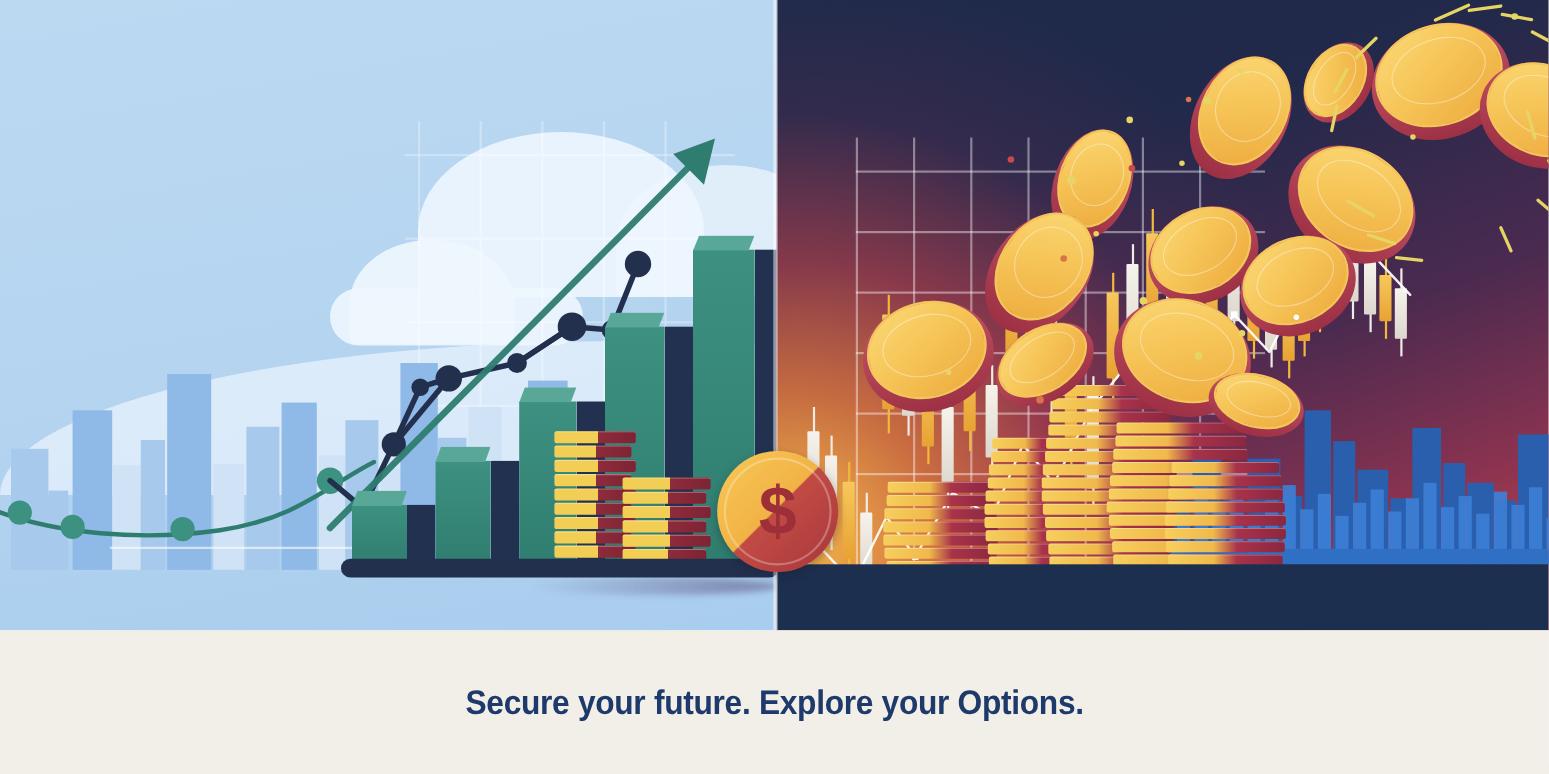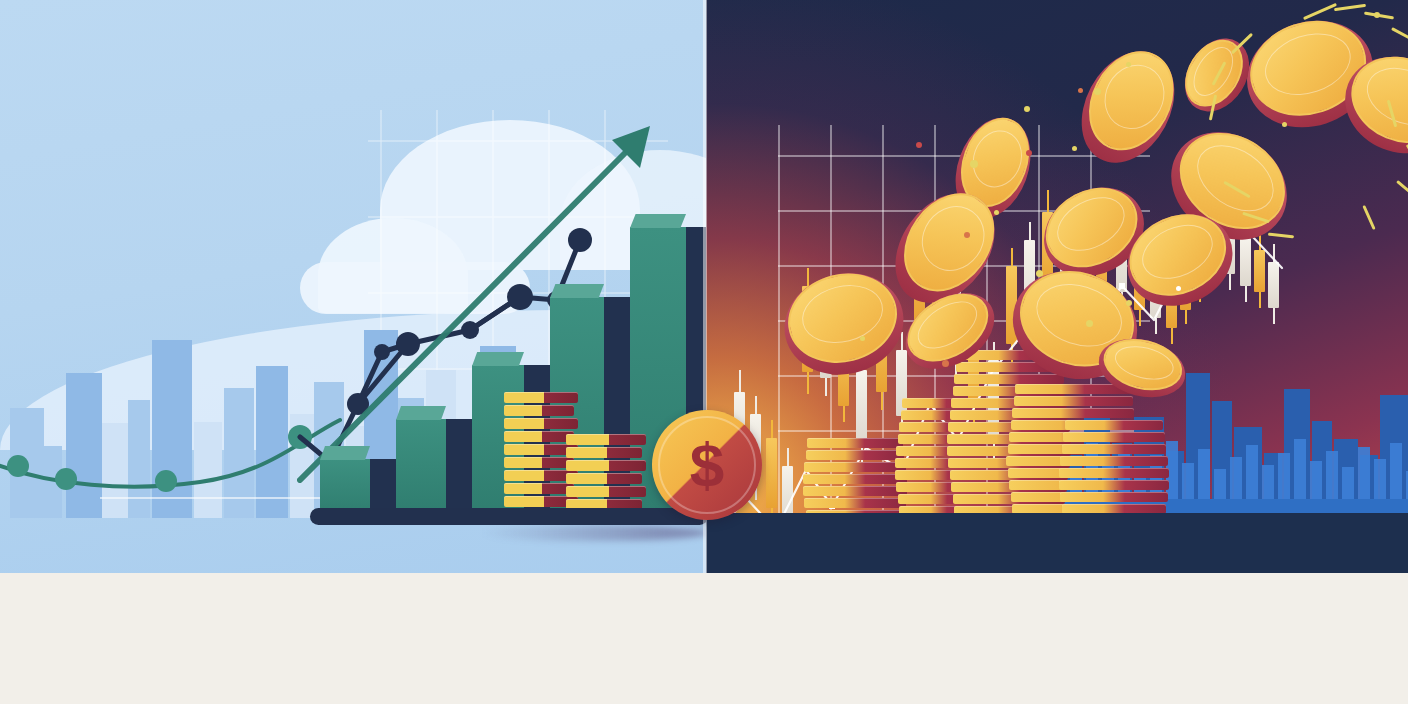--- a/index.html
+++ b/index.html
@@ -613,13 +613,16 @@
     <div id="right-floor"></div>
   </div>
 
   <div id="divider"></div>
 
   <div id="big-coin">
     <div class="ring"></div>
     <div class="sym">$</div>
   </div>
 
+  <div id="footer">
+    <div id="tagline">Secure your future. Explore your Options.</div>
+  </div>
 </div>
 
 </body></html>

